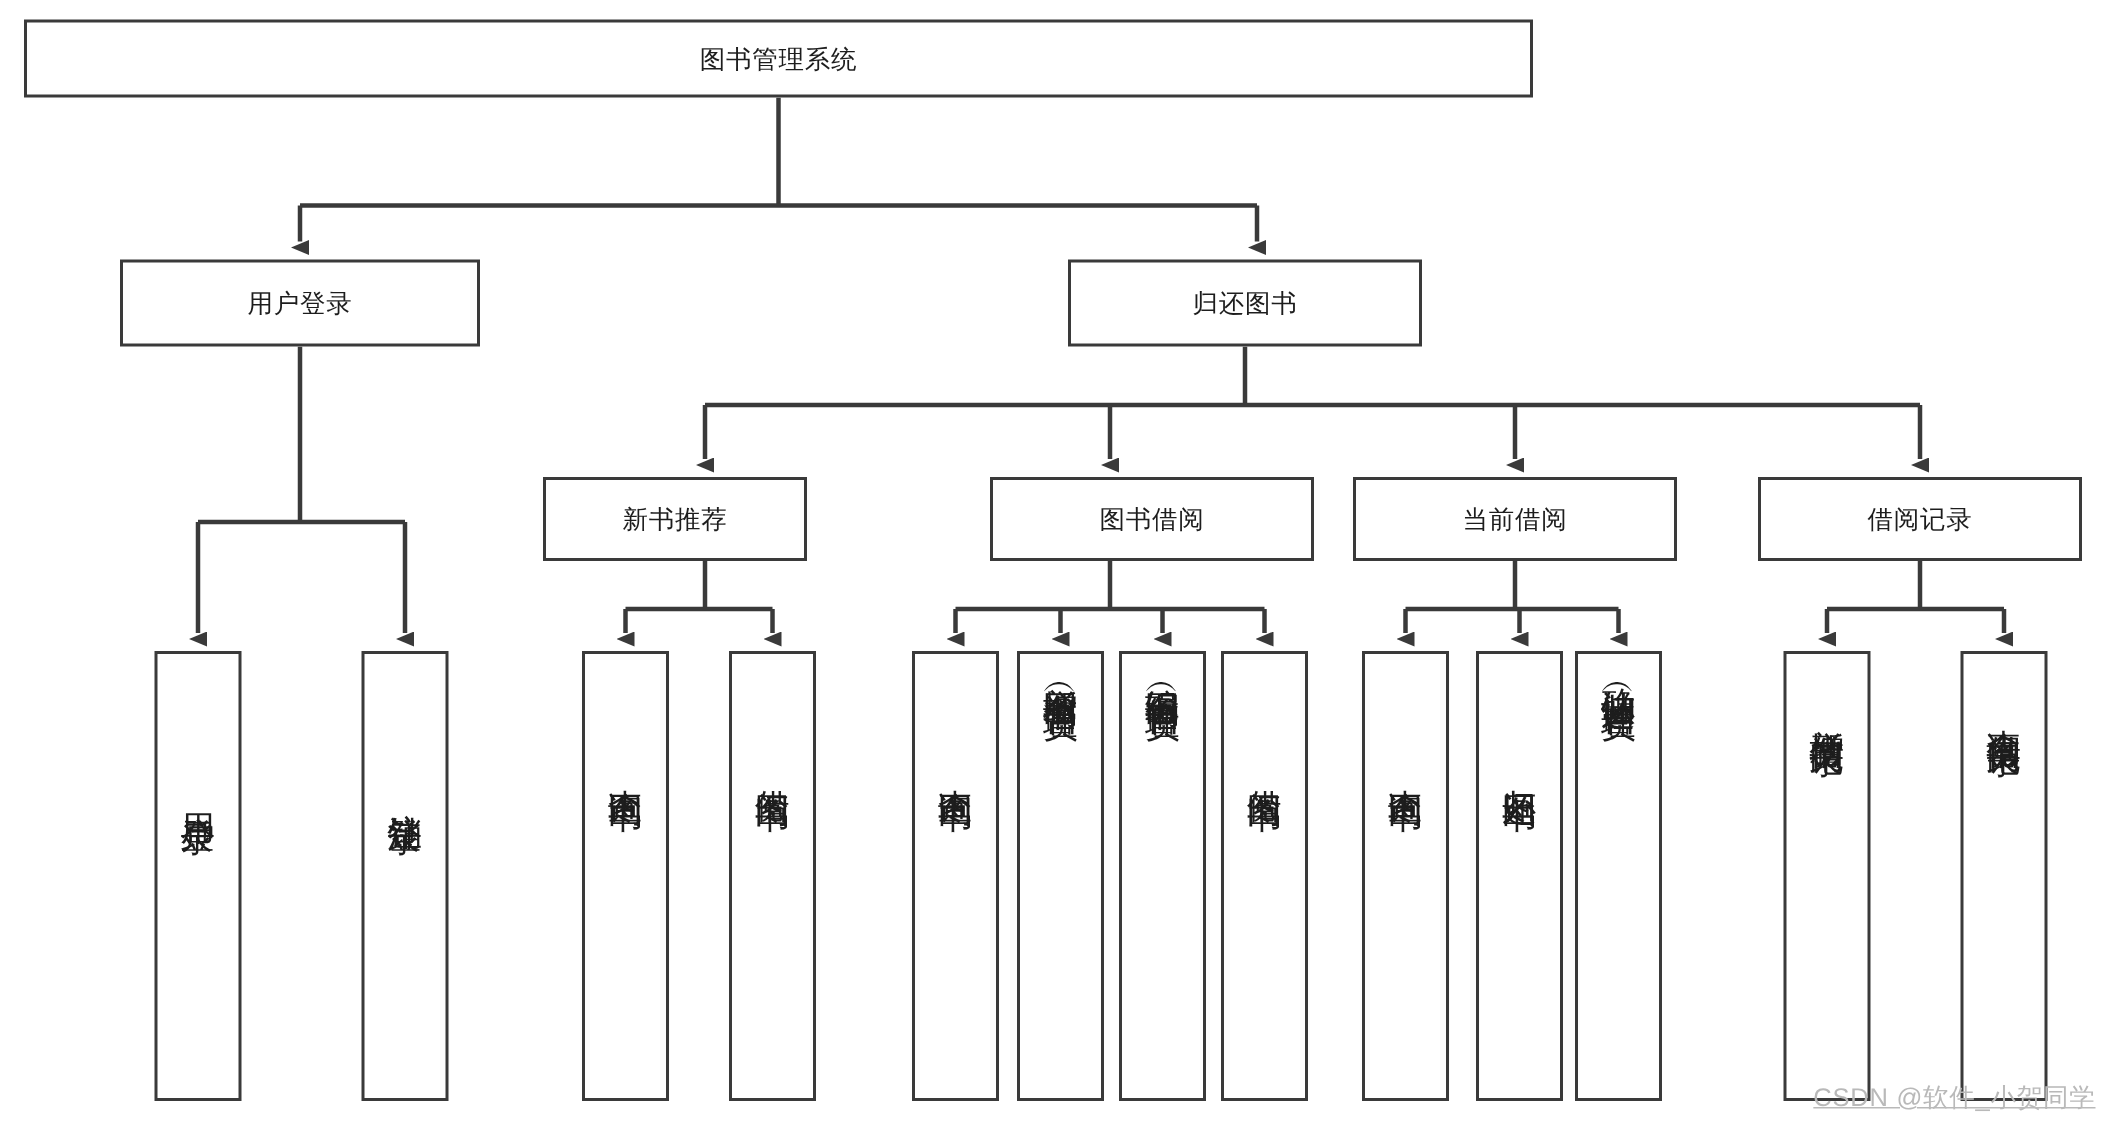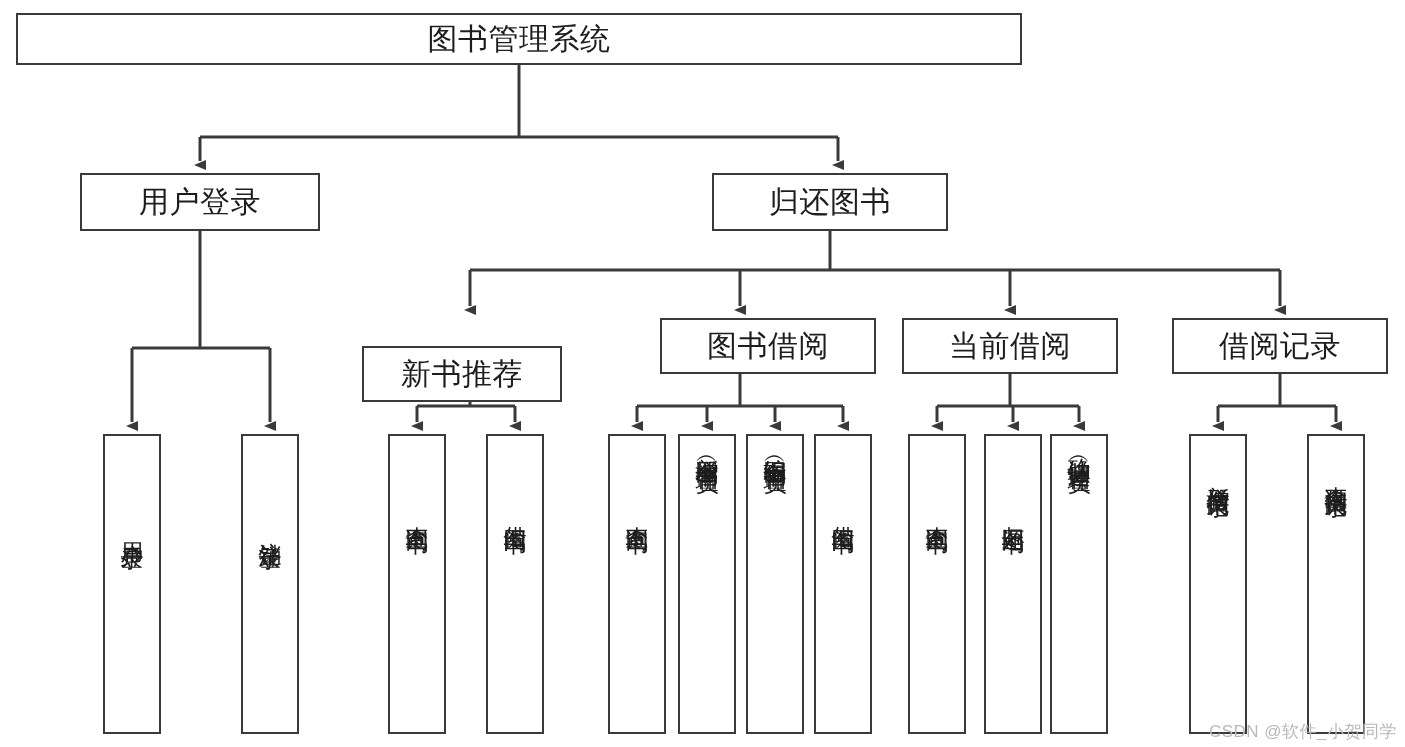--- a/index.html
+++ b/index.html
@@ -29,21 +29,21 @@
     position: absolute;
     box-sizing: border-box;
     border: 2px solid #3a3a3a;
     background: #ffffff;
     display: flex;
     align-items: center;
     justify-content: center;
     color: #1d1d1d;
   }
   .node.horiz {
-    font-size: 30px;
+    font-size: 17px;
     letter-spacing: 0.5px;
   }
   .node.vert {
     align-items: flex-start;
     justify-content: center;
     padding-top: 6px;
   }
   .vlabel {
     writing-mode: vertical-rl;
     text-orientation: upright;
@@ -54,20 +54,21 @@
     color: #1d1d1d;
   }
   .watermark {
     position: absolute;
     right: 8px;
     bottom: 4px;
     font-size: 17px;
     color: #b9b9b9;
     letter-spacing: 0.5px;
     white-space: nowrap;
+    text-decoration: underline;
   }
 </style>
 </head>
 <body>
 
 <div id="canvas">
 
   <svg id="wires" viewBox="0 0 1405 747" xmlns="http://www.w3.org/2000/svg">
     <defs>
       <marker id="arrow" markerWidth="10" markerHeight="12" refX="1" refY="6" orient="auto" markerUnits="userSpaceOnUse">
@@ -123,21 +124,21 @@
     <span>图书管理系统</span>
   </div>
 
   <div class="node horiz" style="left:80px; top:173px; width:240px; height:58px;">
     <span>用户登录</span>
   </div>
   <div class="node horiz" style="left:712px; top:173px; width:236px; height:58px;">
     <span>归还图书</span>
   </div>
 
-  <div class="node horiz" style="left:362px; top:318px; width:200px; height:56px;margin-top:28px;">
+  <div class="node horiz" style="left:362px; top:318px; width:176px; height:56px;">
     <span>新书推荐</span>
   </div>
   <div class="node horiz" style="left:632px; top:318px; width:216px; height:56px;margin-left:28px;">
     <span>图书借阅</span>
   </div>
   <div class="node horiz" style="left:1172px; top:318px; width:216px; height:56px;">
     <span>借阅记录</span>
   </div>
   <div class="node horiz" style="left:902px; top:318px; width:216px; height:56px;">
     <span>当前借阅</span>

